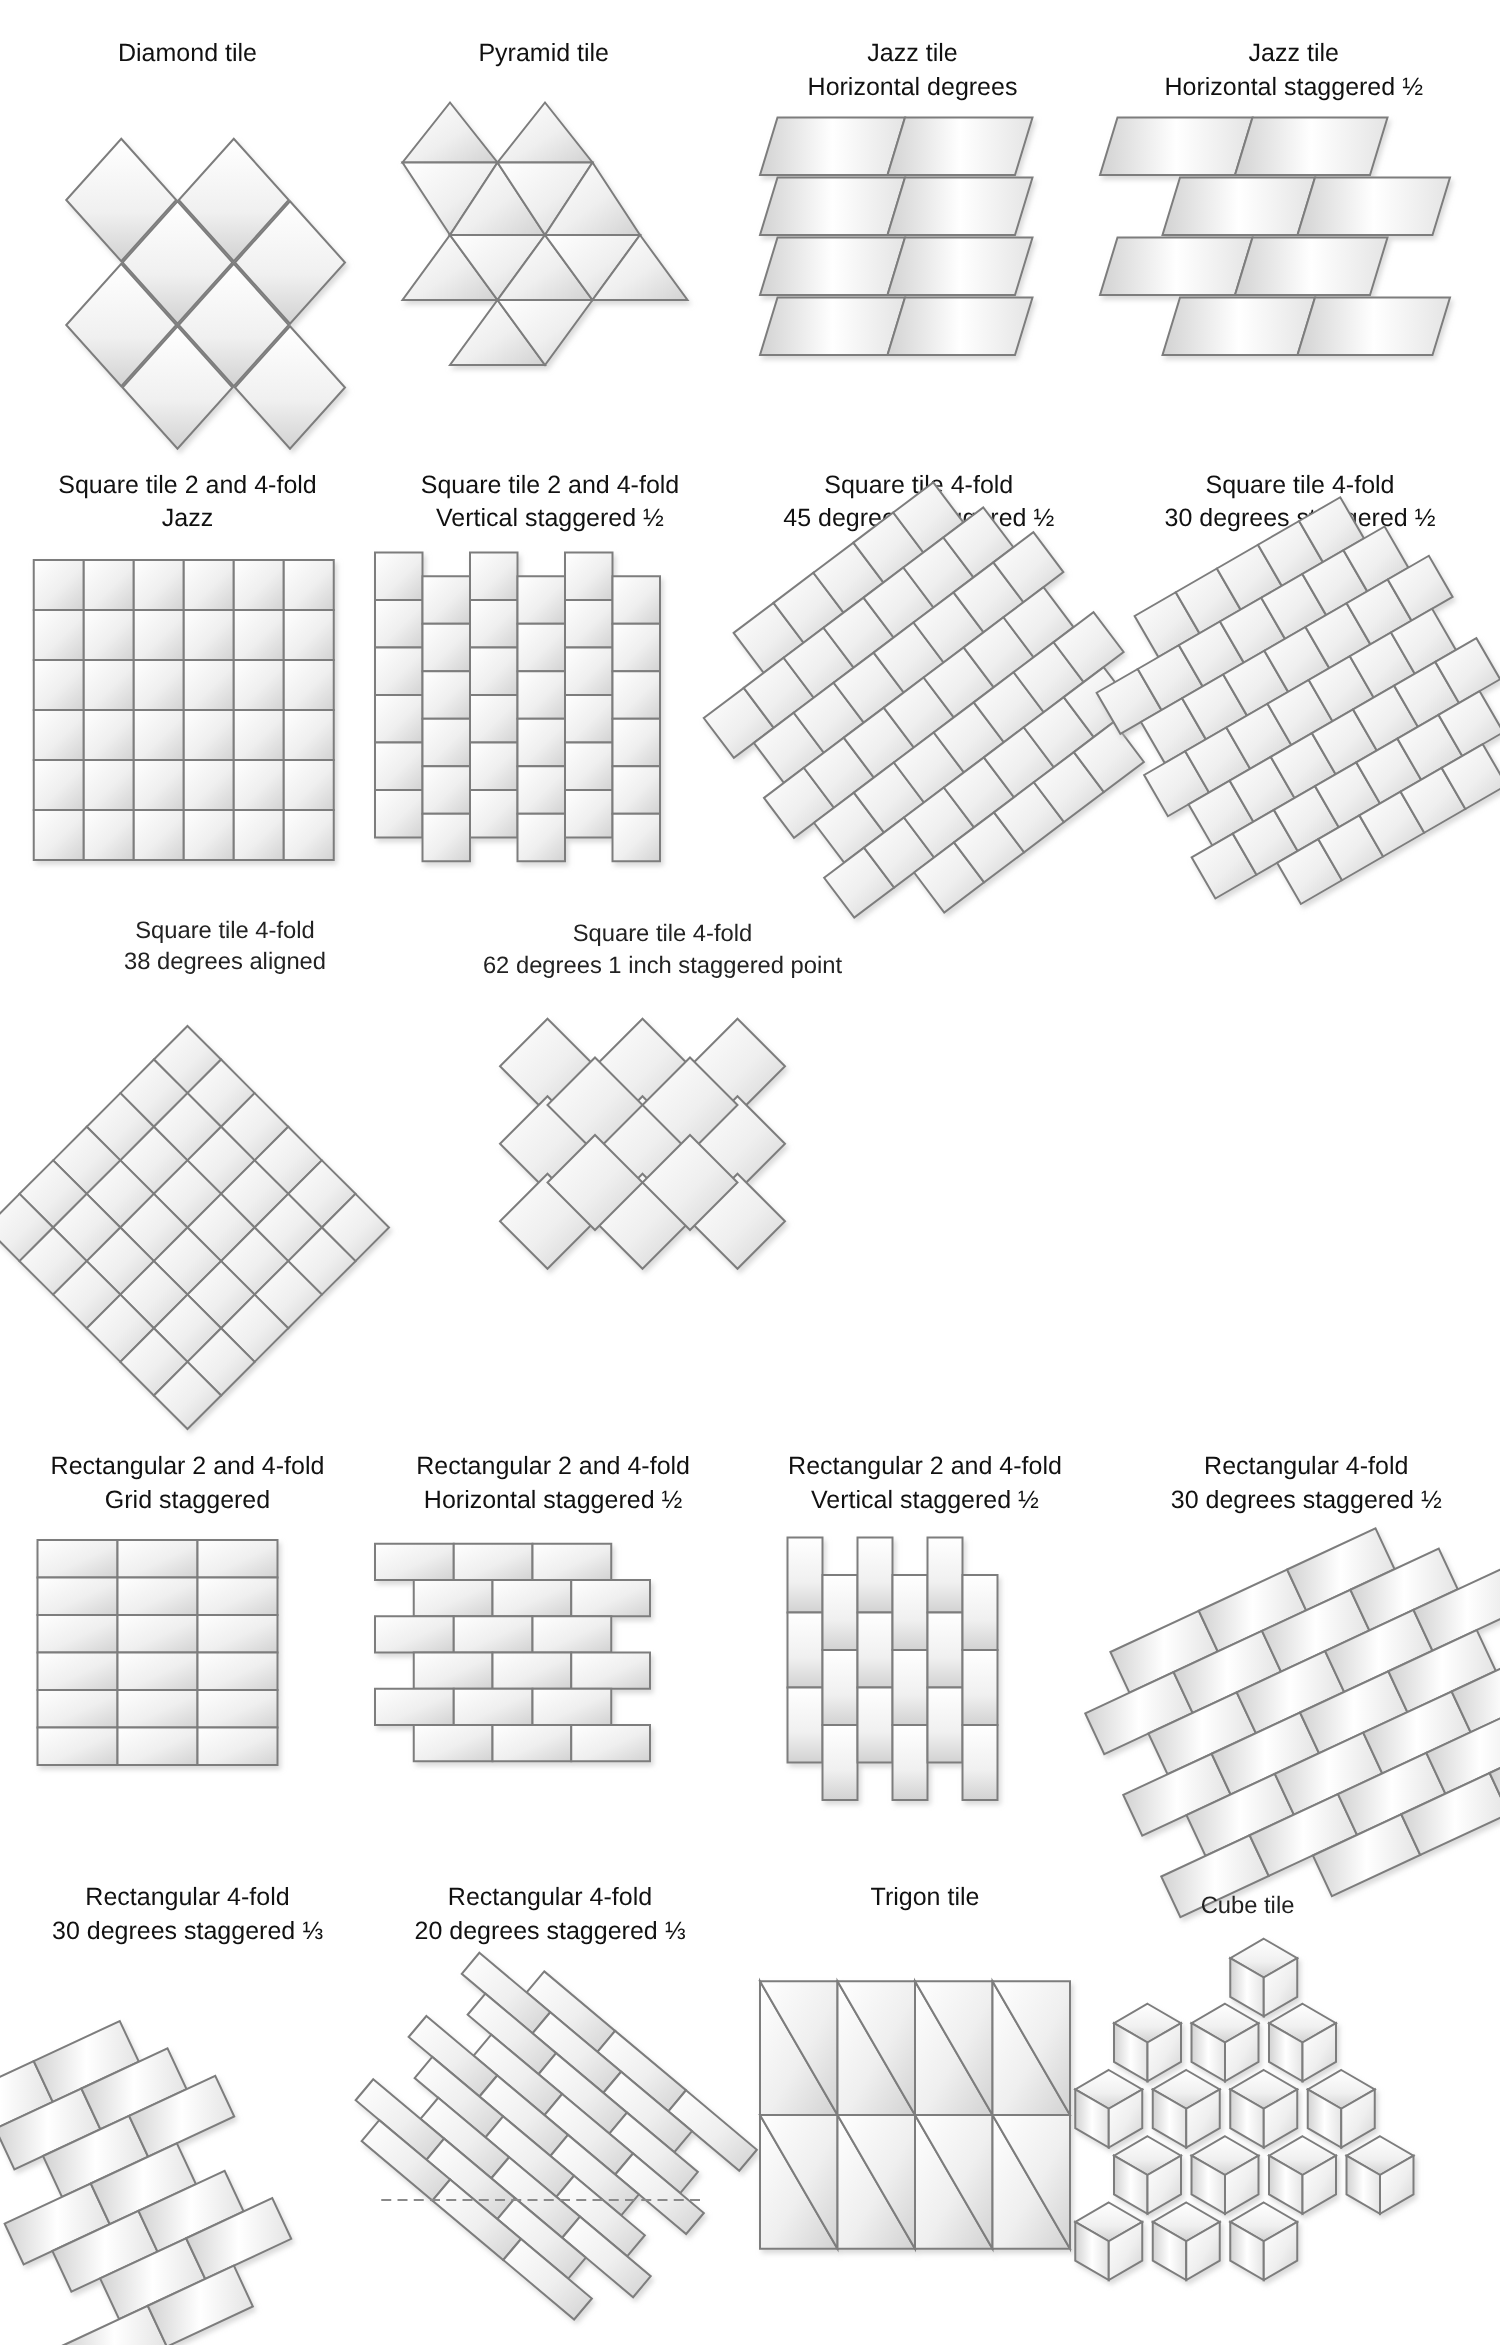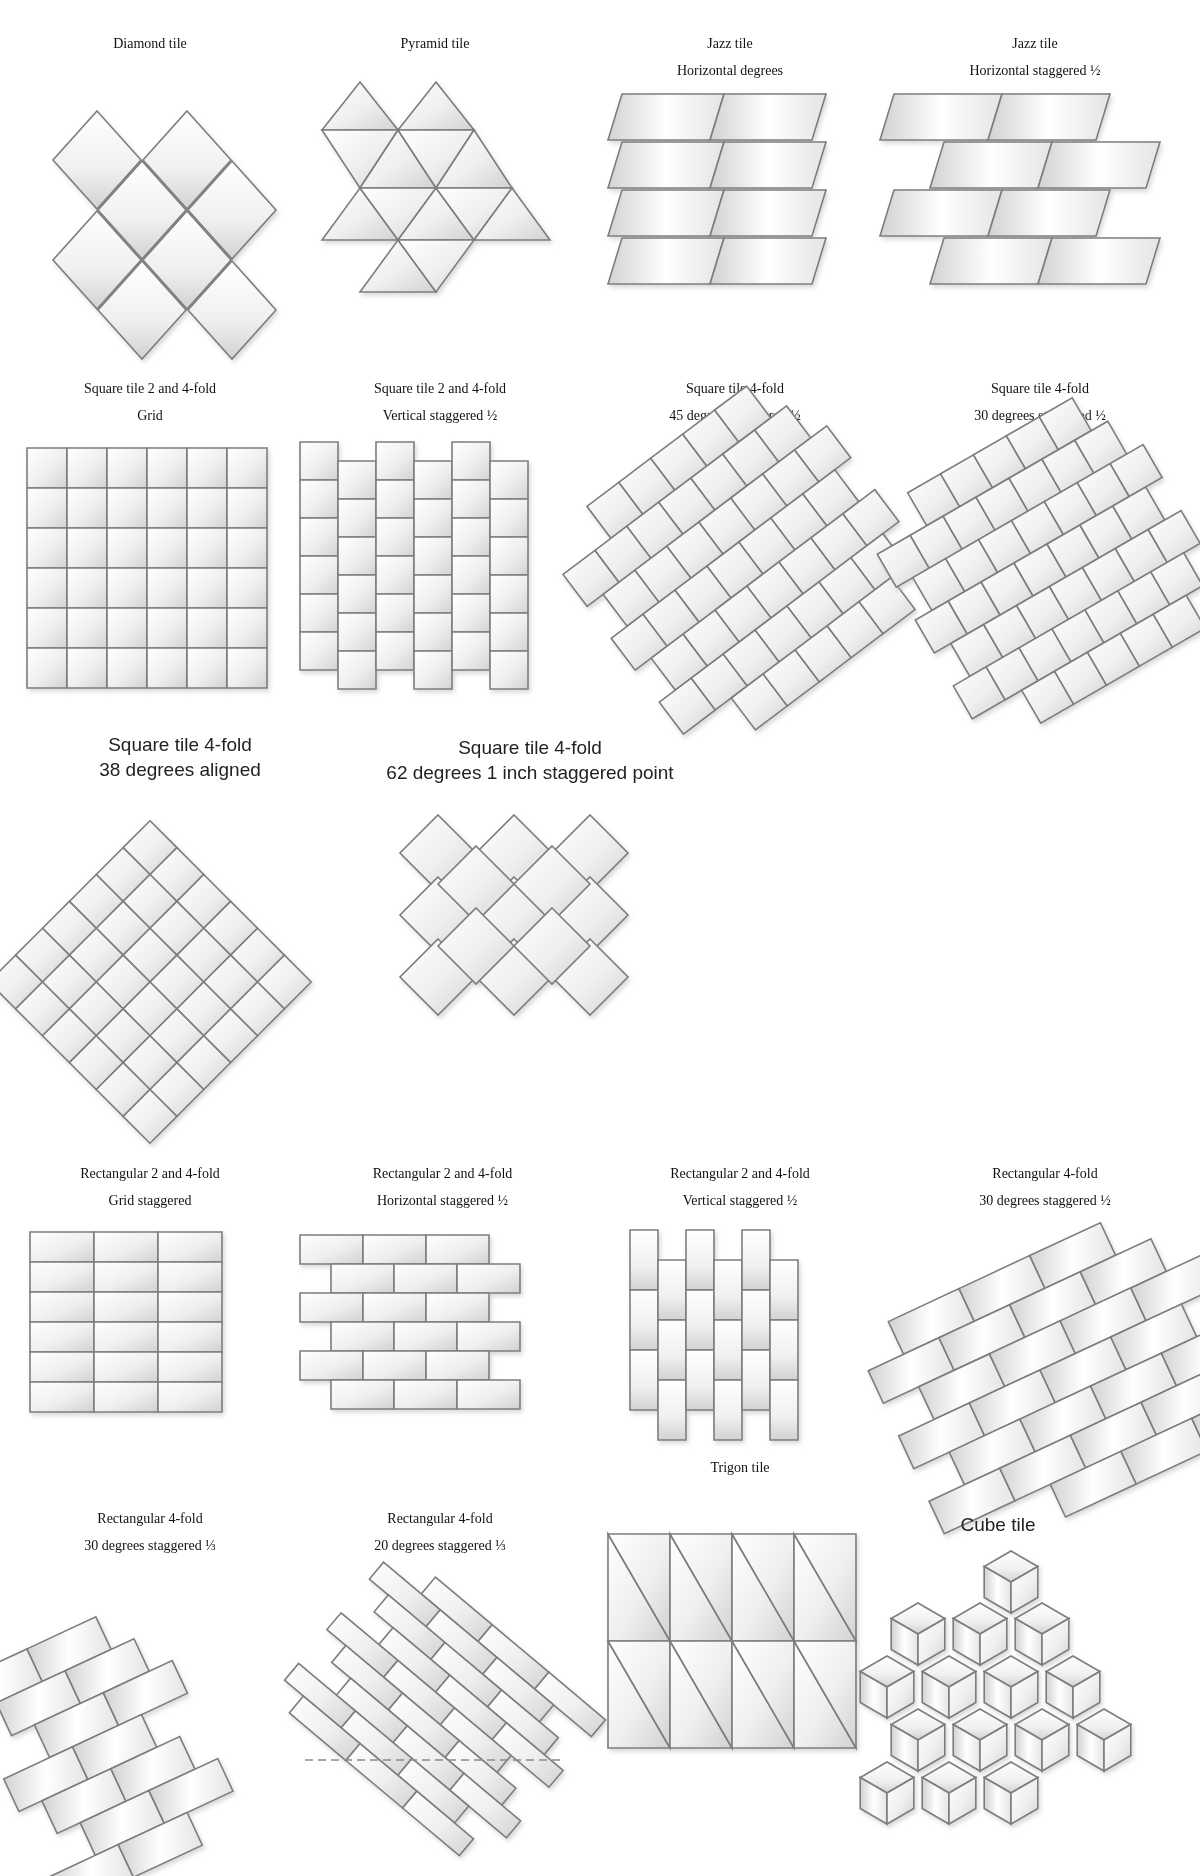--- a/index.html
+++ b/index.html
@@ -1,18 +1,18 @@
 <!DOCTYPE html>
 <html><head>
 <meta charset="utf-8">
 <style>
   html,body{margin:0;padding:0;background:#ffffff;}
   body{width:1200px;height:1876px;position:relative;overflow:hidden;font-family:"DejaVu Sans",sans-serif;}
   .cell{position:absolute;}
-  .label{position:absolute;left:0;right:0;text-align:center;color:#111;font-size:14px;line-height:27px;font-family:Liberation Serif, serif;}
+  .label{position:absolute;left:0;right:0;text-align:center;color:#111;font-size:20px;line-height:27px;font-family:Liberation Sans, sans-serif;}
   .label.arial{font-family:"Liberation Sans",sans-serif;font-size:19px;line-height:25px;color:#222;}
   .label div{white-space:nowrap;}
   svg.pat{position:absolute;overflow:visible;}
   .tile{stroke:#7d7d7d;stroke-width:1.6;}
 </style>
 </head>
 <body>
 
 <div id="board">
     <div class="cell" style="left: 20px; top: 30px; width: 260px; height: 330px;">
@@ -166,21 +166,21 @@
           <polygon points="14.0,160.0 122.0,160.0 108.0,206.0 0.0,206.0" fill="url(#gh3)" class="tile" stroke="#7d7d7d"></polygon>
           <polygon points="122.0,160.0 230.0,160.0 216.0,206.0 108.0,206.0" fill="url(#gh3)" class="tile" stroke="#7d7d7d"></polygon>
           <polygon points="64.0,208.0 172.0,208.0 158.0,254.0 50.0,254.0" fill="url(#gh3)" class="tile" stroke="#7d7d7d"></polygon>
           <polygon points="172.0,208.0 280.0,208.0 266.0,254.0 158.0,254.0" fill="url(#gh3)" class="tile" stroke="#7d7d7d"></polygon>
         </g>
       </svg>
     </div>
     <div class="cell" style="left: 10px; top: 375px; width: 280px; height: 330px;">
       <div class="label">
         <div>Square tile 2 and 4-fold</div>
-        <div>Grid</div>
+        <div>Jazz</div>
       </div>
       <svg class="pat" width="280" height="330" style="left: 0px; top: 0px;">
         <defs>
           <linearGradient id="g4" x1="0" y1="0" x2="1" y2="1">
        <stop offset="0" stop-color="#ffffff"></stop>
        <stop offset="0.55" stop-color="#efefef"></stop>
        <stop offset="1" stop-color="#d2d2d2"></stop>
      </linearGradient>
      <linearGradient id="gv4" x1="0" y1="0" x2="0" y2="1">
        <stop offset="0" stop-color="#ffffff"></stop>
@@ -856,21 +856,21 @@
           <polygon points="3.6,158.4 60.3,205.9 46.2,222.8 -10.5,175.2" fill="url(#g15)" class="tile" stroke="#7d7d7d"></polygon>
           <polygon points="60.3,205.9 117.0,253.5 102.9,270.3 46.2,222.8" fill="url(#g15)" class="tile" stroke="#7d7d7d"></polygon>
           <polygon points="117.0,253.5 173.7,301.1 159.6,317.9 102.9,270.3" fill="url(#g15)" class="tile" stroke="#7d7d7d"></polygon>
           <polygon points="8.4,191.1 65.1,238.6 50.9,255.5 -5.7,207.9" fill="url(#g15)" class="tile" stroke="#7d7d7d"></polygon>
           <polygon points="65.1,238.6 121.8,286.2 107.6,303.0 50.9,255.5" fill="url(#g15)" class="tile" stroke="#7d7d7d"></polygon>
           <polygon points="121.8,286.2 178.5,333.8 164.3,350.6 107.6,303.0" fill="url(#g15)" class="tile" stroke="#7d7d7d"></polygon>
         </g>
         <line x1="10" y1="255" x2="265" y2="255" stroke="#8a8a8a" stroke-width="1.6" stroke-dasharray="8 5"></line>
       </svg>
     </div>
-    <div class="cell" style="left: 600px; top: 1454px; width: 280px; height: 330px;">
+    <div class="cell" style="left: 600px; top: 1505px; width: 280px; height: 330px;">
       <div class="label">
         <div>Trigon tile</div>
       </div>
       <svg class="pat" width="280" height="330" style="left: 0px; top: 0px;">
         <defs>
           <linearGradient id="g16" x1="0" y1="0" x2="1" y2="1">
        <stop offset="0" stop-color="#ffffff"></stop>
        <stop offset="0.55" stop-color="#efefef"></stop>
        <stop offset="1" stop-color="#d2d2d2"></stop>
      </linearGradient>

